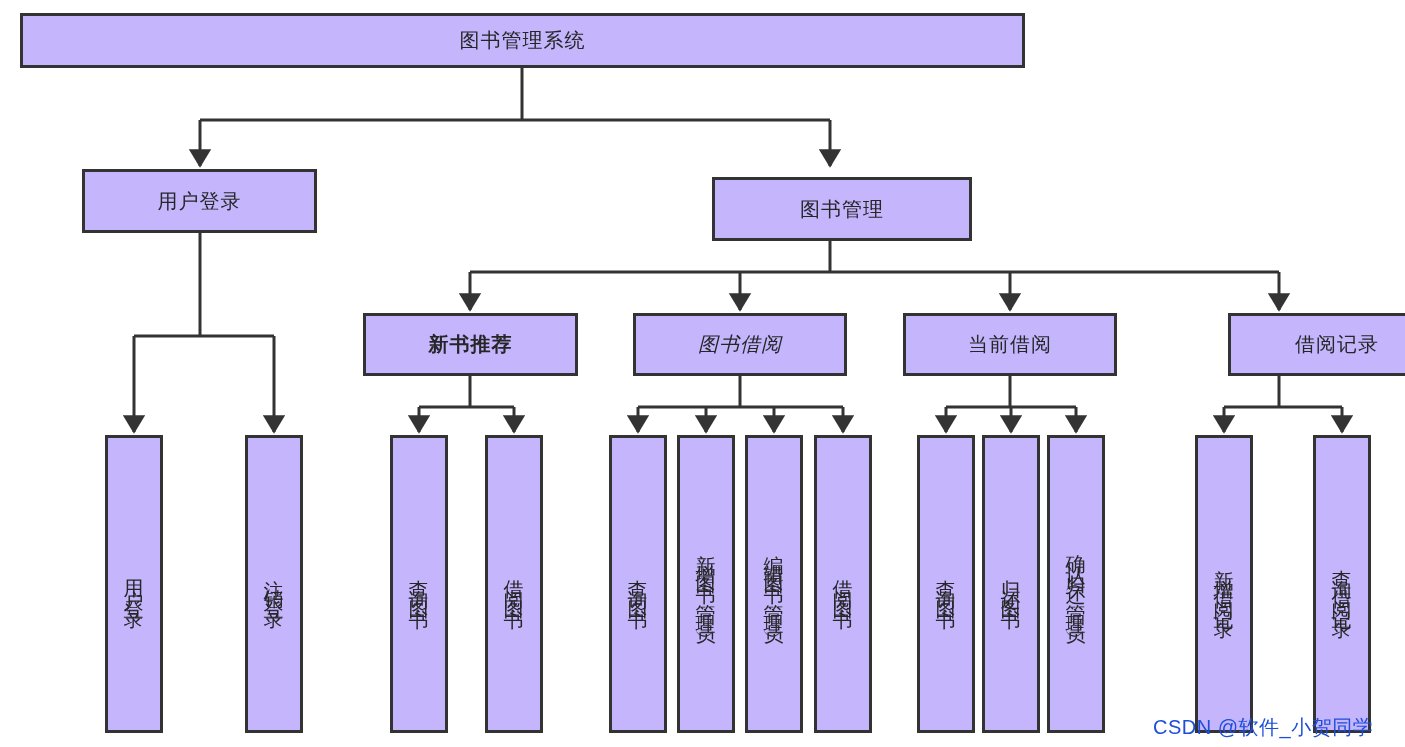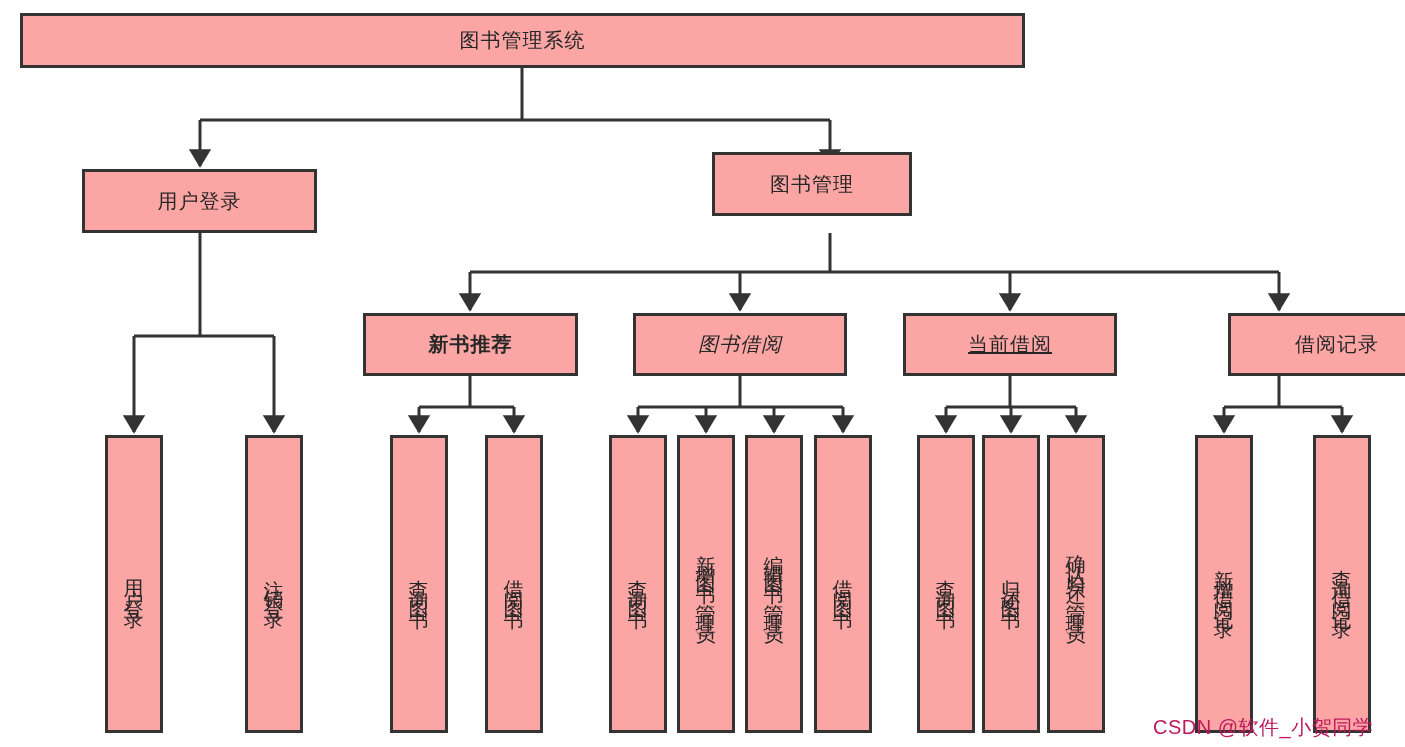--- a/index.html
+++ b/index.html
@@ -16,21 +16,21 @@
 
   .connectors {
     position: absolute;
     left: 0; top: 0;
     width: 1405px;
     height: 747px;
   }
 
   .node {
     position: absolute;
-    background: #fca5a5;
+    background: #c4b5fd;
     border: 3px solid #333333;
     display: flex;
     align-items: center;
     justify-content: center;
     color: #262626;
     font-size: 20px;
     letter-spacing: 1px;
     text-align: center;
     z-index: 2;
   }
@@ -44,21 +44,21 @@
     letter-spacing: 10px;
     line-height: 1;
     font-size: 20px;
   }
 
   .watermark {
     position: absolute;
     left: 1153px;
     top: 714px;
     font-size: 20px;
-    color: #be185d;
+    color: #1d4ed8;
     letter-spacing: 0.5px;
     z-index: 3;
     white-space: nowrap;
   }
 </style>
 </head>
 <body>
 
 <div class="stage">
 
@@ -109,27 +109,27 @@
       <line x1="1224" y1="407" x2="1342" y2="407"></line>
       <line x1="1224" y1="407" x2="1224" y2="432" marker-end="url(#arrow)"></line>
       <line x1="1342" y1="407" x2="1342" y2="432" marker-end="url(#arrow)"></line>
     </g>
   </svg>
 
   <div class="node" style="left:20px; top:13px; width:1005px; height:55px;">图书管理系统</div>
 
   <div class="node" style="left:82px; top:169px; width:235px; height:64px;">用户登录</div>
 
-  <div class="node" style="left:712px; top:152px; width:200px; height:64px;">图书管理</div>
+  <div class="node" style="left:712px; top:177px; width:260px; height:64px;">图书管理</div>
 
   <div class="node" style="left:363px; top:313px; width:215px; height:63px;font-weight:bold;">新书推荐</div>
 
   <div class="node" style="left:633px; top:313px; width:214px; height:63px;font-style:italic;">图书借阅</div>
 
-  <div class="node" style="left:903px; top:313px; width:214px; height:63px;text-decoration:underline;">当前借阅</div>
+  <div class="node" style="left:903px; top:313px; width:214px; height:63px;">当前借阅</div>
 
   <div class="node" style="left:1228px; top:313px; width:218px; height:63px;">借阅记录</div>
 
   <div class="node leaf" style="left:105px;">用户登录</div>
 
   <div class="node leaf" style="left:245px;">注销登录</div>
 
   <div class="node leaf" style="left:390px;">查询图书</div>
 
   <div class="node leaf" style="left:485px;">借阅图书</div>

